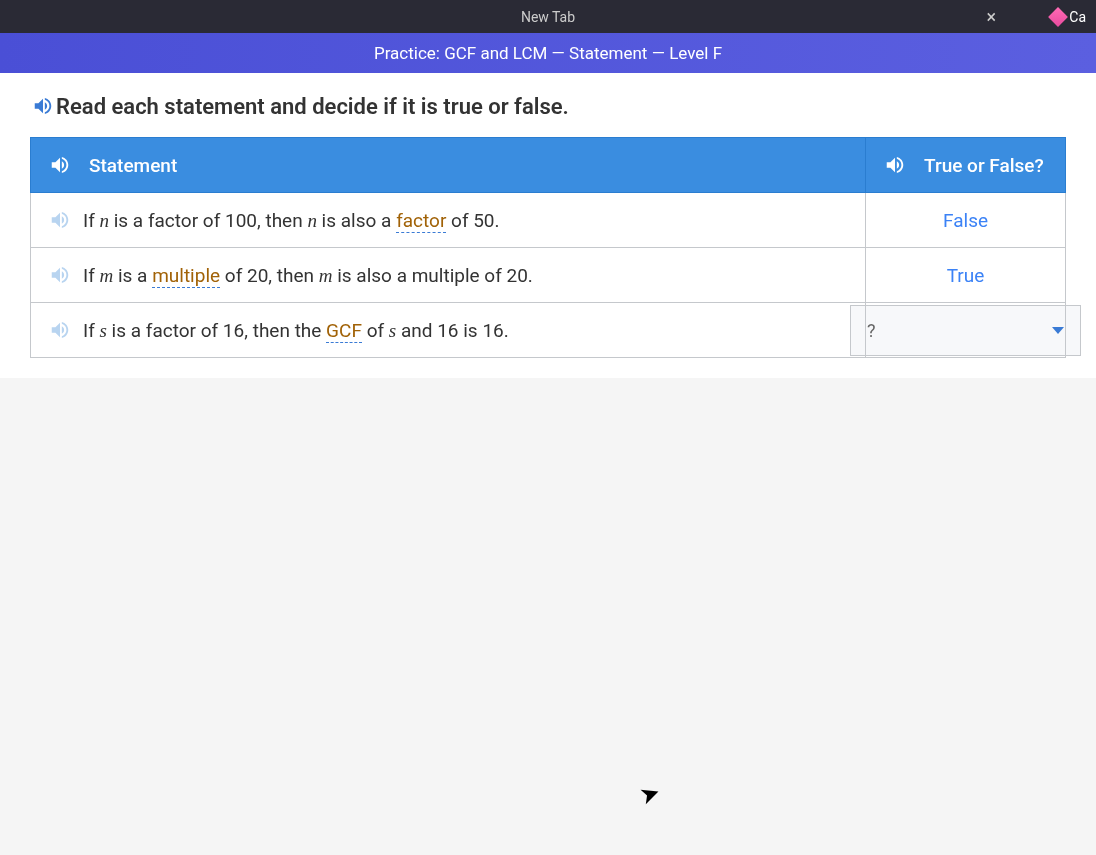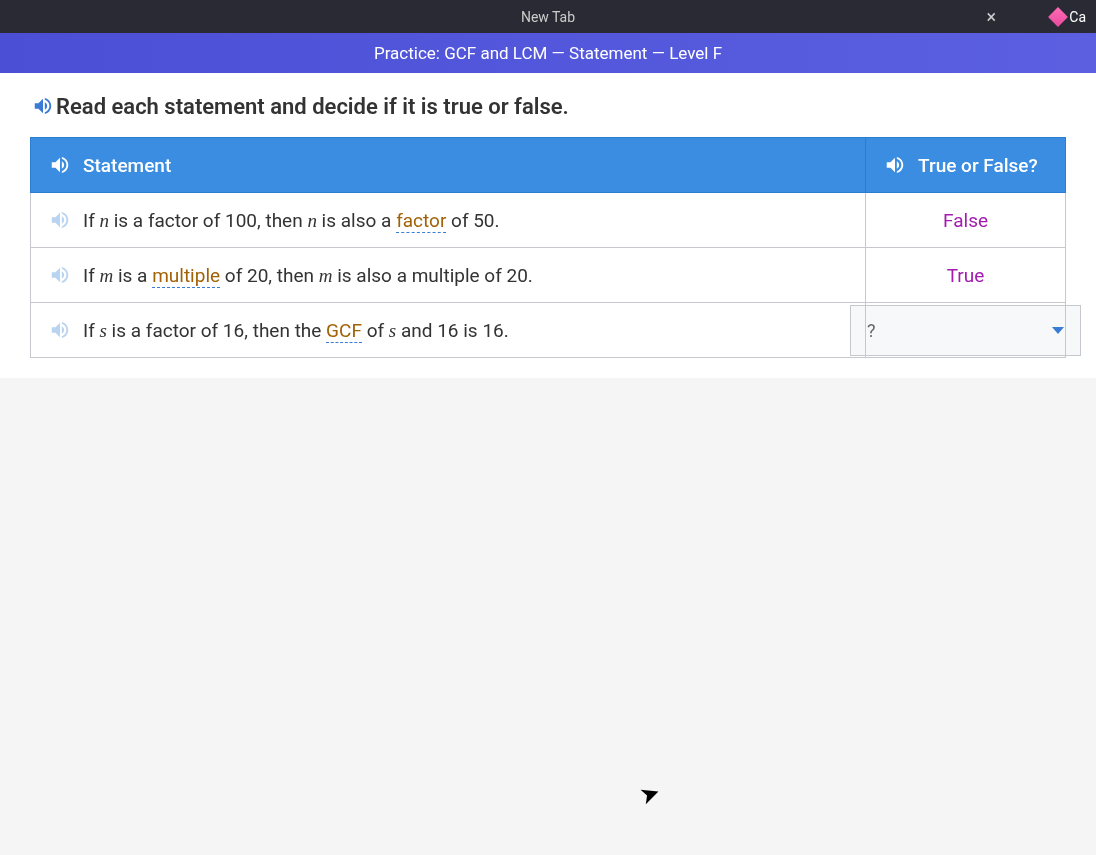--- a/index.html
+++ b/index.html
@@ -101,21 +101,21 @@
       text-align: left;
       padding: 14px 16px;
       border: 1px solid #2a7dd0;
     }
     th.answer-col {
       width: 200px;
     }
     th .th-content {
       display: flex;
       align-items: center;
-      gap: 10px;
+      gap: 16px;
       text-align: right;
     }
     td {
       border: 1px solid #c5c8cc;
       padding: 14px 16px;
       font-size: 19px;
       color: #333;
       vertical-align: middle;
     }
     td .row-content {
@@ -130,21 +130,21 @@
       font-style: italic;
       font-family: 'Times New Roman', serif;
     }
     .vocab {
       color: #a16207;
       border-bottom: 1px dashed #3a7bd5;
       cursor: help;
     }
     .answer-cell {
       text-align: center;
-      color: #a21caf;
+      color: #3b82f6;
     }
     .dropdown {
       display: flex;
       align-items: center;
       justify-content: space-between;
       background: #f7f8fa;
       border: 1px solid #c5c8cc;
       padding: 8px 12px;
       font-size: 18px;
       color: #666;

